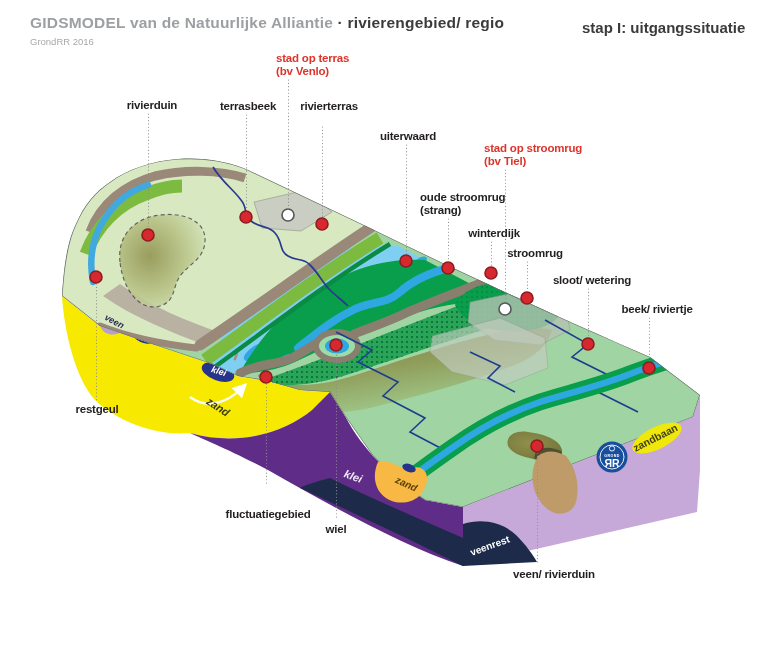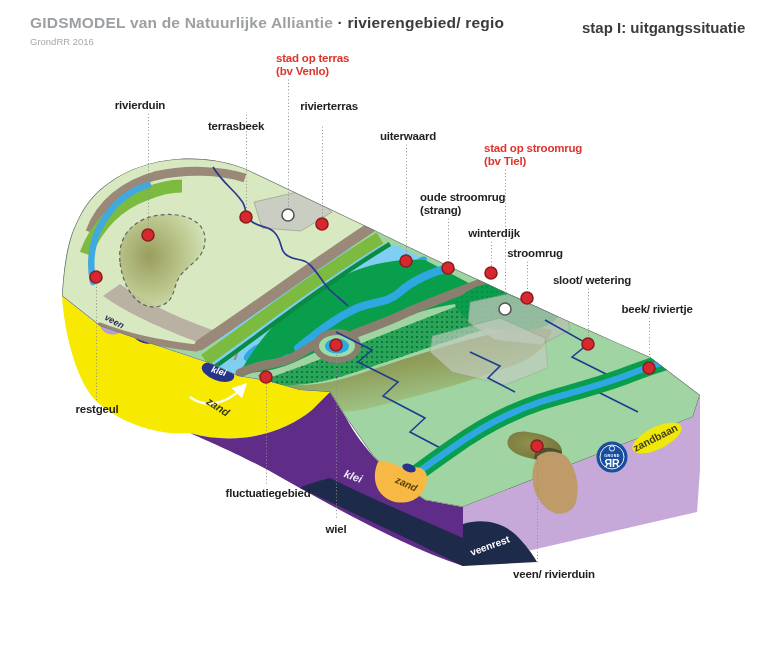--- a/index.html
+++ b/index.html
@@ -202,24 +202,24 @@
 <div class="header">
   <div class="title-line">
     <span class="title-gray">GIDSMODEL van de Natuurlijke Alliantie</span>
     <span class="title-dark">· rivierengebied/ regio</span>
   </div>
 </div>
 <div class="title-right">stap I: uitgangssituatie</div>
 <div class="subtitle">GrondRR 2016</div>
 
 <div id="label-layer">
-      <div class="diagram-label center" style="left: 140px; top: 99px;">
+      <div class="diagram-label center" style="left: 152px; top: 99px;">
         <span>rivierduin</span>
       </div>
-      <div class="diagram-label center" style="left: 236px; top: 100px; margin-top: 20px;">
+      <div class="diagram-label center" style="left: 248px; top: 100px;">
         <span>terrasbeek</span>
       </div>
       <div class="diagram-label center" style="left: 329px; top: 100px; text-align: center;">
         <span>rivierterras</span>
       </div>
       <div class="diagram-label center" style="left: 408px; top: 130px;">
         <span>uiterwaard</span>
       </div>
       <div class="diagram-label red" style="left: 268px; top: 52px; margin-left: 8px;">
         <span>stad op terras</span>
@@ -241,21 +241,21 @@
       </div>
       <div class="diagram-label center" style="left: 592px; top: 274px;">
         <span>sloot/ wetering</span>
       </div>
       <div class="diagram-label center" style="left: 657px; top: 303px;">
         <span>beek/ riviertje</span>
       </div>
       <div class="diagram-label center" style="left: 97px; top: 403px;">
         <span>restgeul</span>
       </div>
-      <div class="diagram-label center" style="left: 268px; top: 487px;">
+      <div class="diagram-label center" style="left: 268px; top: 508px;">
         <span>fluctuatiegebied</span>
       </div>
       <div class="diagram-label center" style="left: 336px; top: 523px;">
         <span>wiel</span>
       </div>
       <div class="diagram-label center" style="left: 554px; top: 568px;">
         <span>veen/ rivierduin</span>
       </div>
     </div>
 

